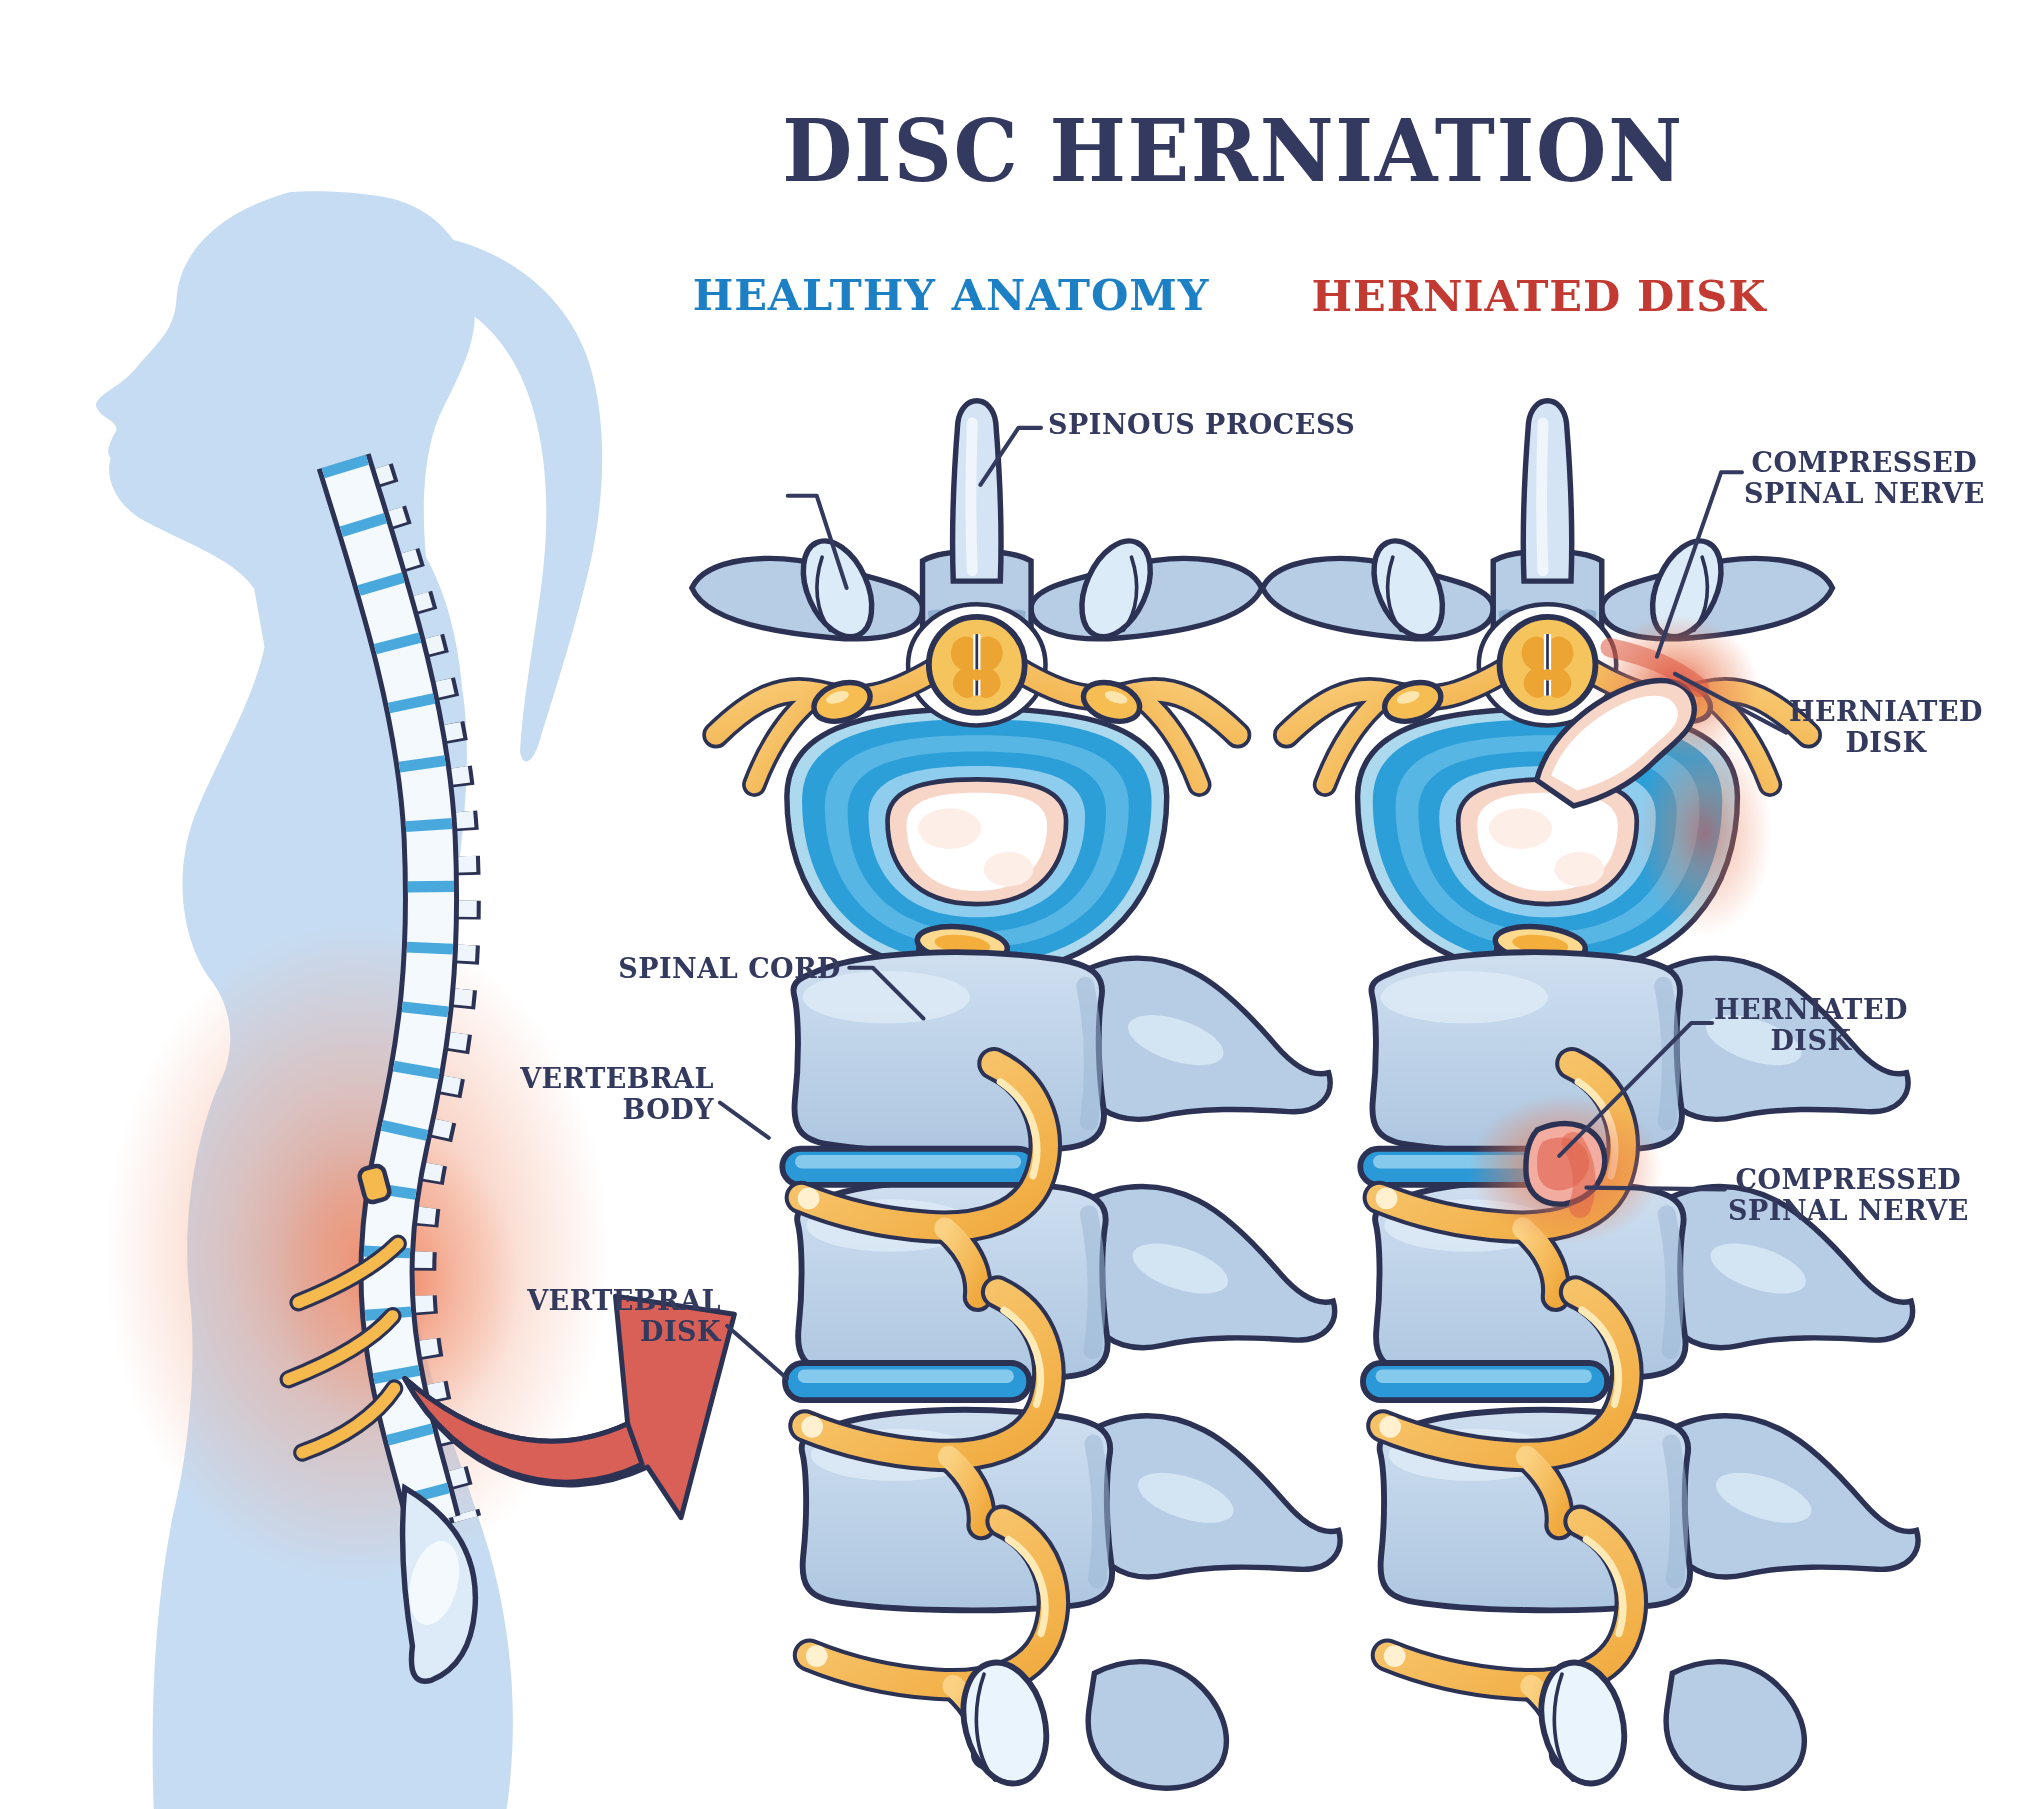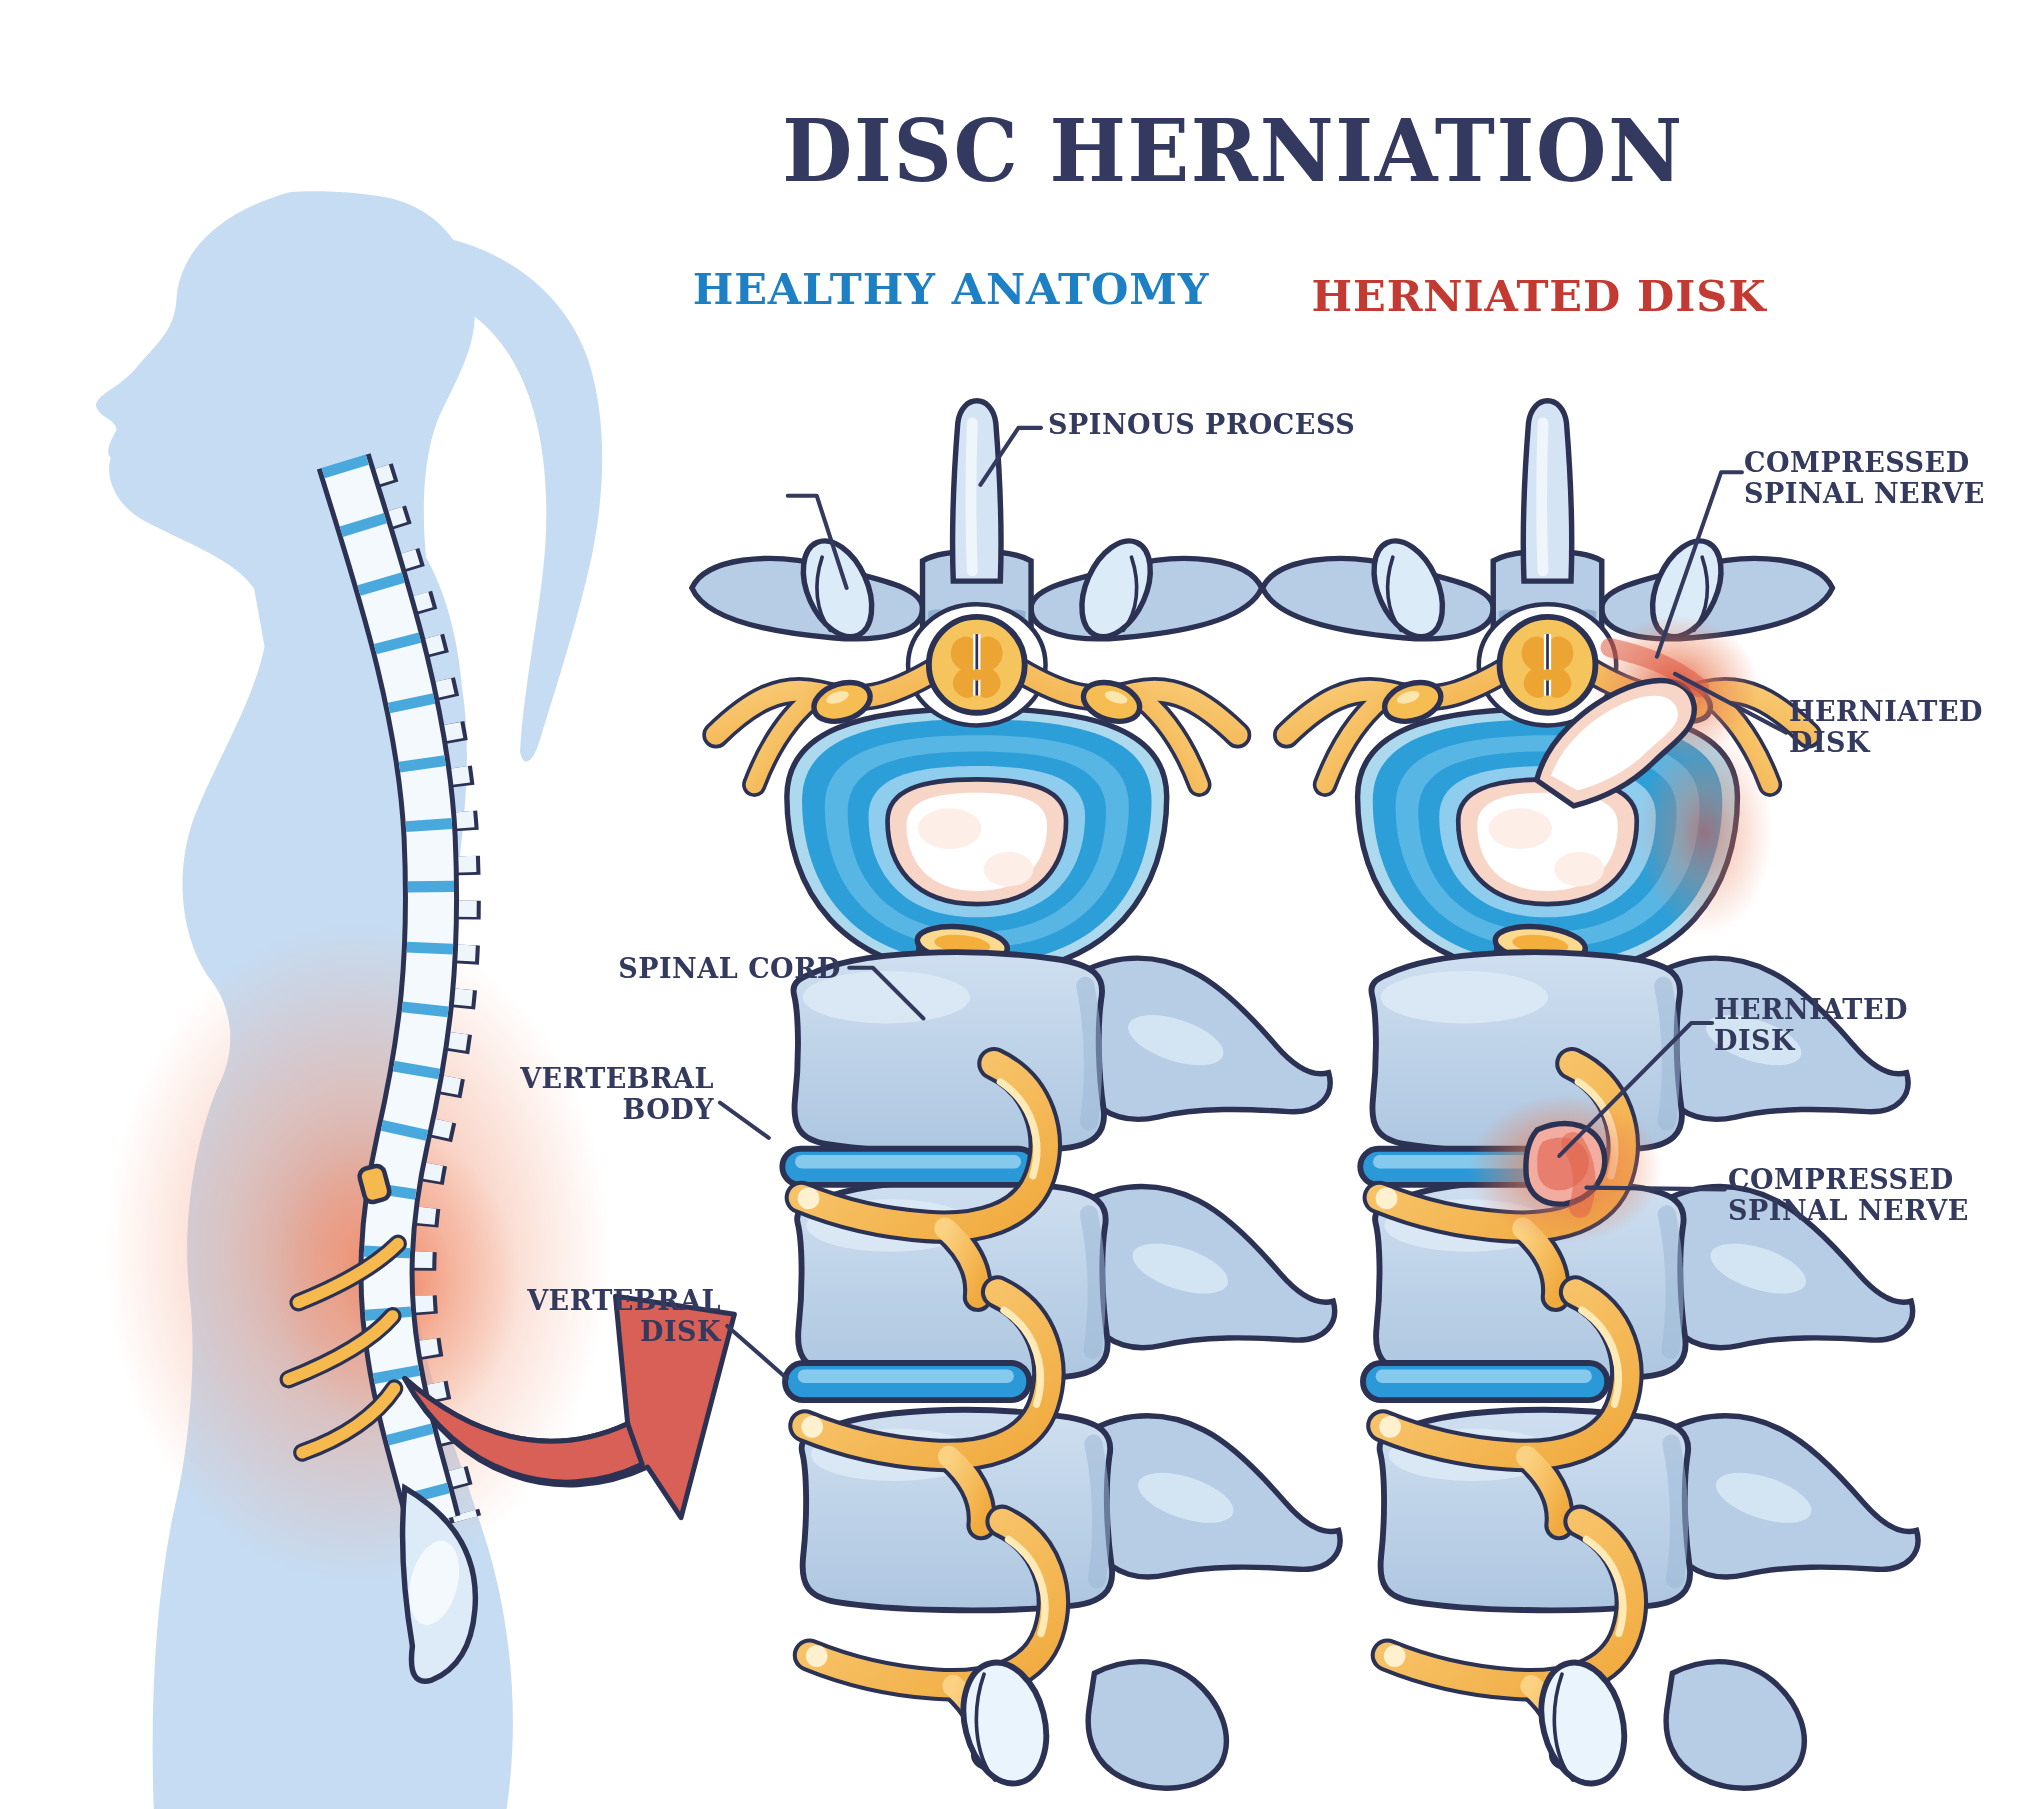--- a/index.html
+++ b/index.html
@@ -6,21 +6,21 @@
   .stage{position:relative;width:2035px;height:1809px;background:#ffffff;overflow:hidden;
          font-family:"DejaVu Serif","Liberation Serif",serif;}
   .art{position:absolute;left:0;top:0;width:2035px;height:1809px;}
   .ttl{position:absolute;font-weight:700;color:#33395f;font-size:86px;letter-spacing:1.8px;
        transform:translateX(-50%) scaleX(.94);white-space:nowrap;}
   .hdr{position:absolute;font-weight:700;font-size:43px;letter-spacing:0.9px;
        transform:translateX(-50%);white-space:nowrap;}
   .hdr.blue{color:#1d80c4;}
   .hdr.red{color:#c23a31;}
   .lbl{position:absolute;font-weight:700;font-size:27px;color:#343a5e;letter-spacing:0.5px;
-       line-height:1.16;white-space:pre-line;}
+       line-height:1.16;white-space:pre-line;text-align:center;}
   .lbl.r{text-align:right;}
 </style>
 </head>
 <body>
 
 <div class="stage">
 
 <svg class="art" viewBox="0 0 4500 4000" xmlns="http://www.w3.org/2000/svg">
   <defs>
     <linearGradient id="boneG" x1="0" y1="0" x2="0" y2="1">
@@ -245,21 +245,21 @@
     <polyline points="1878,2140 1930,2140 2042,2252"></polyline>
     <polyline points="1592,2438 1700,2516"></polyline>
     <polyline points="1608,2932 1740,3048"></polyline>
     <polyline points="3786,2262 3740,2262 3448,2556"></polyline>
     <polyline points="3814,2630 3508,2626"></polyline>
   </g>
 </svg>
 
 <div class="ttl" style="left:1233px;top:100px">DISC HERNIATION</div>
 
-<div class="hdr blue" style="left:951px;top:264px">HEALTHY ANATOMY</div>
+<div class="hdr blue" style="left:951px;top:270px">HEALTHY ANATOMY</div>
 <div class="hdr red" style="left:1539px;top:271px">HERNIATED DISK</div>
 
 <div class="lbl" style="left:1048px;top:409px">SPINOUS PROCESS</div>
 <div class="lbl" style="left:1744px;top:447px">COMPRESSED
 SPINAL NERVE</div>
 <div class="lbl" style="left:1789px;top:696px">HERNIATED
 DISK</div>
 <div class="lbl r" style="right:1194px;top:953px">SPINAL CORD</div>
 <div class="lbl r" style="right:1321px;top:1063px">VERTEBRAL
 BODY</div>

